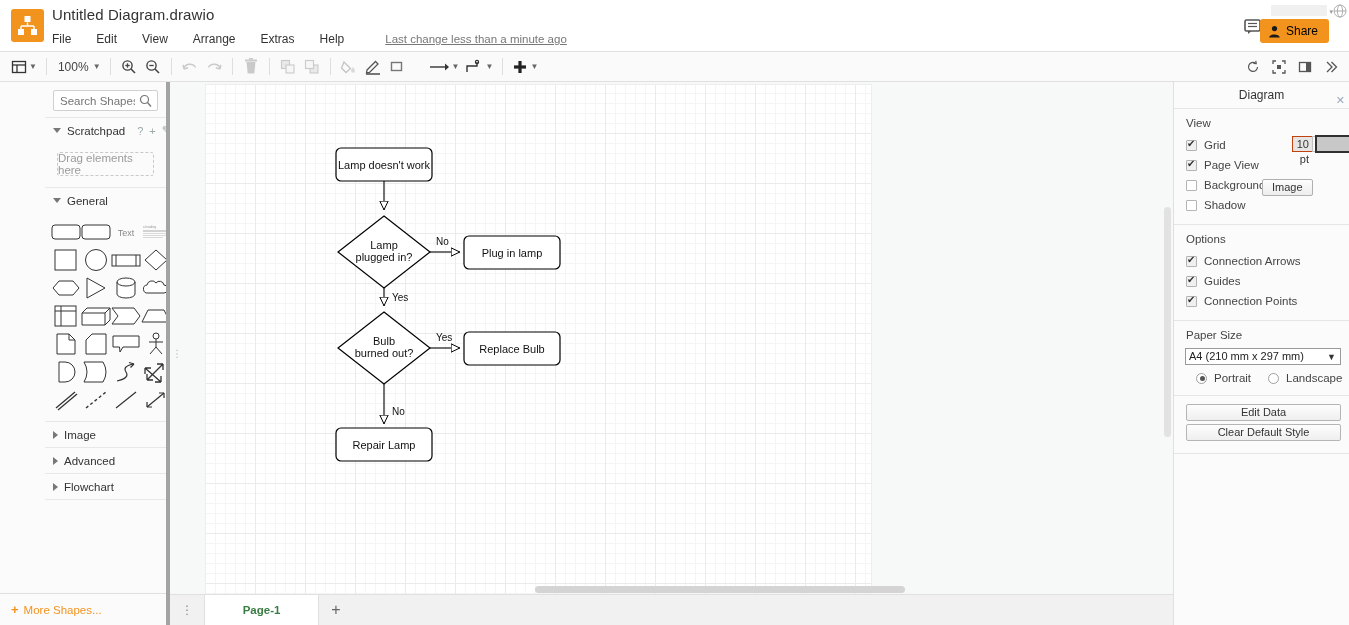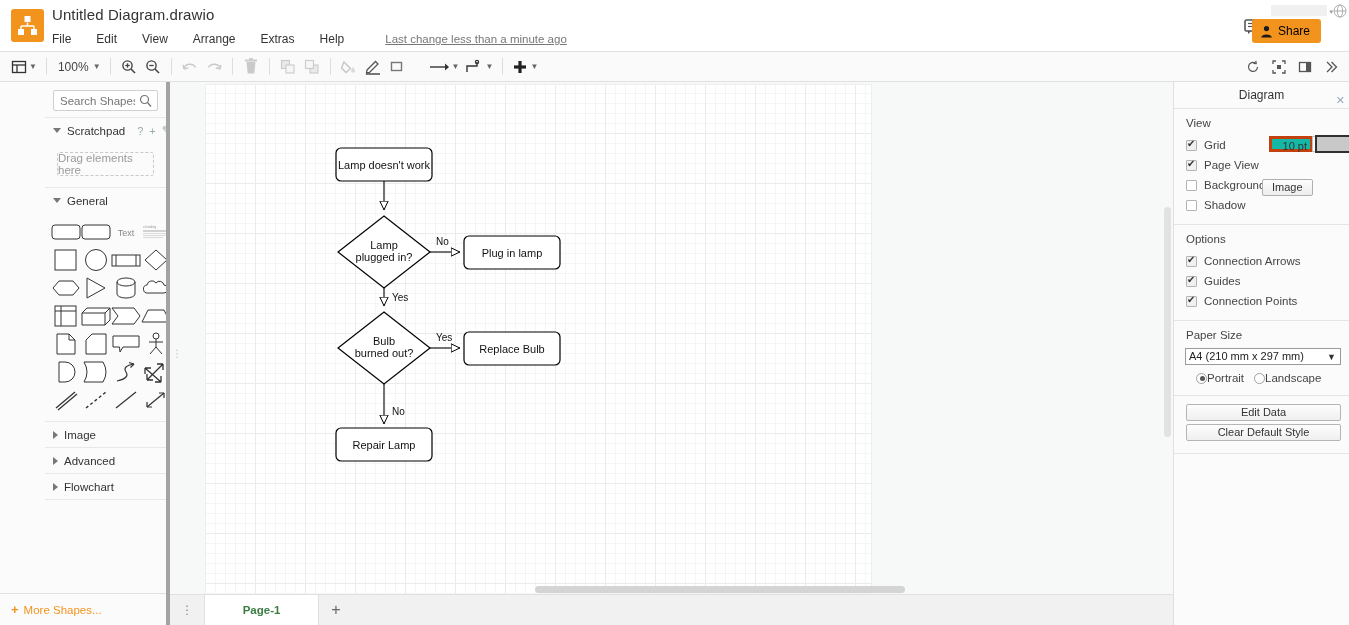--- a/index.html
+++ b/index.html
@@ -37,21 +37,21 @@
     cursor: default; white-space: nowrap;
   }
   .lastchange {
     font-size: 11.5px; color: #777; text-decoration: underline;
     margin-left: 16px; cursor: pointer; white-space: nowrap;
   }
   .tb-right-comment {
     position: absolute; right: 87px; top: 19px; width: 18px; height: 16px; cursor: pointer;
   }
   .share-btn {
-    position: absolute; right: 28px; top: 19px;
+    position: absolute; right: 20px; top: 19px;
     height: 24px; padding: 0 11px 0 8px;
     background: #f2931e; border-radius: 3px;
     display: flex; align-items: center; gap: 5px;
     color: #000; font-size: 12px; cursor: pointer;
   }
   .globe-ic { position: absolute; right: 2px; top: 4px; width: 14px; height: 14px; opacity:.6;}
   .ghost-field {
     position: absolute; right: 22px; top: 5px; width: 56px; height: 11px;
     background: #f0f0f0; border-radius: 1px;
   }
@@ -179,22 +179,22 @@
     width: 11px; height: 11px; border: 1px solid #b4b4b4; background: #fff;
     margin-right: 7px; border-radius: 1px; position: relative; cursor: pointer; flex: none;
   }
   .cbx.checked { background: #f0f0f0; }
   .cbx.checked::after {
     content: "✔"; position: absolute; left: 0px; top: -3px;
     font-size: 10px; color: #333; line-height: 11px;
   }
   .rp-lbl { font-size: 11.5px; color: #444; }
   .num-field {
-    position: absolute; right: 36px; top: 1px; width: 44px; height: 16px;
-    border: 3px solid #c2410c; background: #14b8a6; font-size: 11px; color: #333;
+    position: absolute; right: 36px; top: 1px; width: 21px; height: 16px;
+    border: 1px solid #c2410c; background: #e5e5e5; font-size: 11px; color: #333;
     text-align: right; padding-right: 3px; line-height: 15px; cursor: text;
   }
   .spin {
     position: absolute; right: 28px; top: 1px; width: 9px; height: 16px;
     border: 1px solid #c0c0c0; background: #fafafa; cursor: pointer;
   }
   .spin::before { content:""; position:absolute; left:2px; top:3px; border-left:3px solid transparent;border-right:3px solid transparent;border-bottom:3px solid #666; }
   .spin::after { content:""; position:absolute; left:2px; bottom:3px; border-left:3px solid transparent;border-right:3px solid transparent;border-top:3px solid #666; }
   .color-swatch {
     position: absolute; right: -4px; top: 0px; width: 38px; height: 18px;
@@ -204,21 +204,21 @@
     position: absolute; left: 88px; top: 4px; height: 17px; padding: 0 9px;
     border: 1px solid #b0b0b0; background: linear-gradient(#fdfdfd,#ededed);
     border-radius: 2px; font-size: 11px; color: #333; line-height: 15px; cursor: pointer;
   }
   .select-box {
     margin: 1px 8px 0 11px; height: 17px; border: 1px solid #9a9a9a; background: #fff;
     font-size: 11px; color: #222; padding: 0 16px 8px 3px; line-height: 15px;
     position: relative; cursor: pointer;
   }
   .select-box .dd { position: absolute; right: 4px; top: 1px; font-size: 9px; color: #333; }
-  .radio-row { display: flex; align-items: center; padding: 7px 0 2px 22px; }
+  .radio-row { display: flex; align-items: center; gap: 7px; padding: 7px 0 2px 22px; }
   .rdo {
     width: 11px; height: 11px; border: 1px solid #9f9f9f; border-radius: 50%;
     background: #fff; position: relative; cursor: pointer; flex: none;
   }
   .rdo.on::after {
     content: ""; position: absolute; left: 2.5px; top: 2.5px; width: 5px; height: 5px;
     border-radius: 50%; background: #555;
   }
   .rdo-lbl { font-size: 11.5px; color: #444; margin-right: 10px; }
   .wide-btn {

